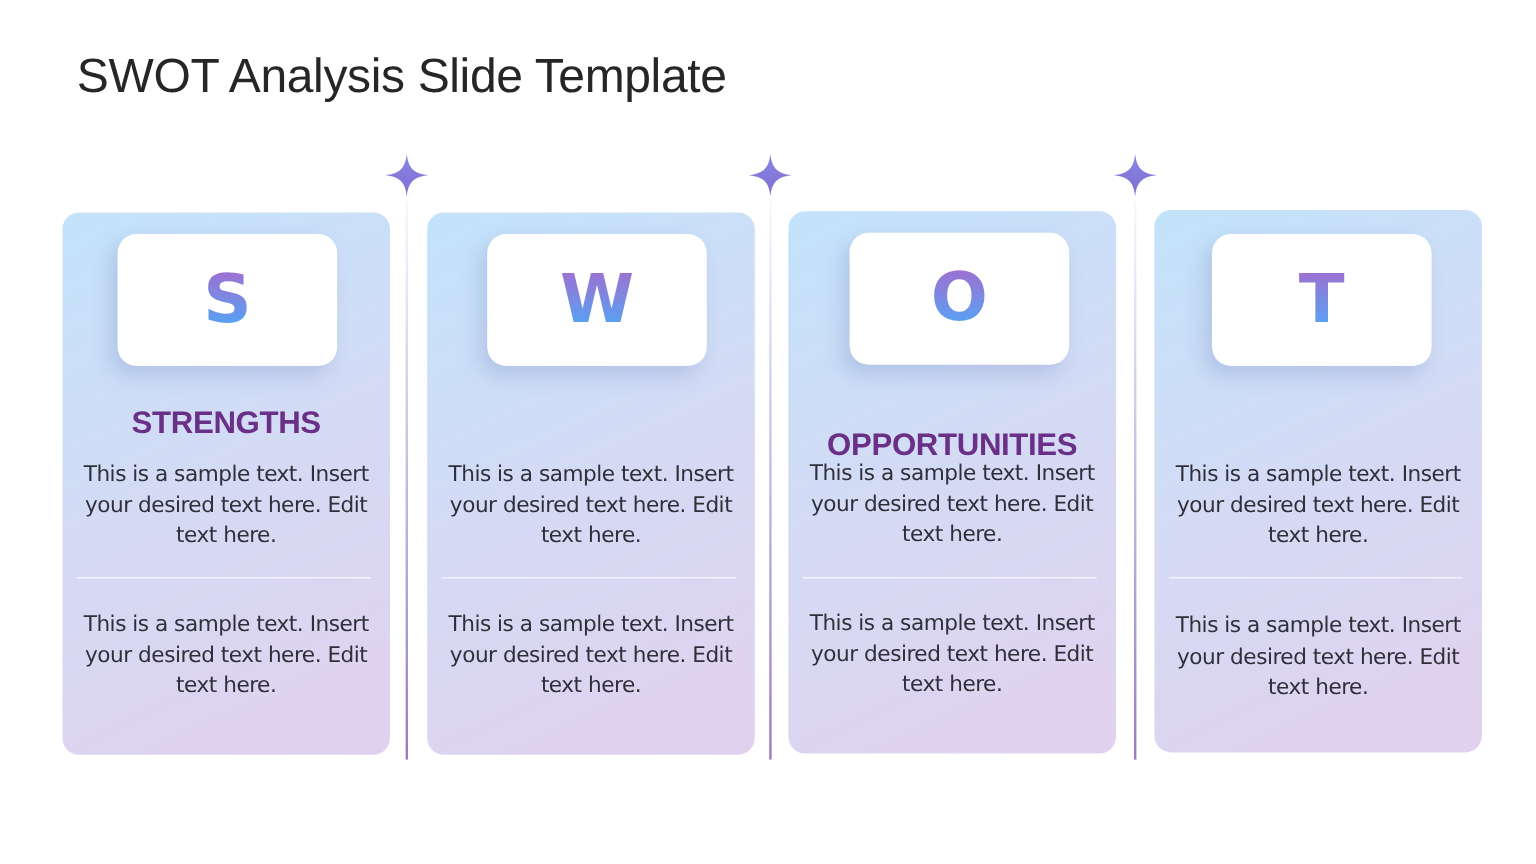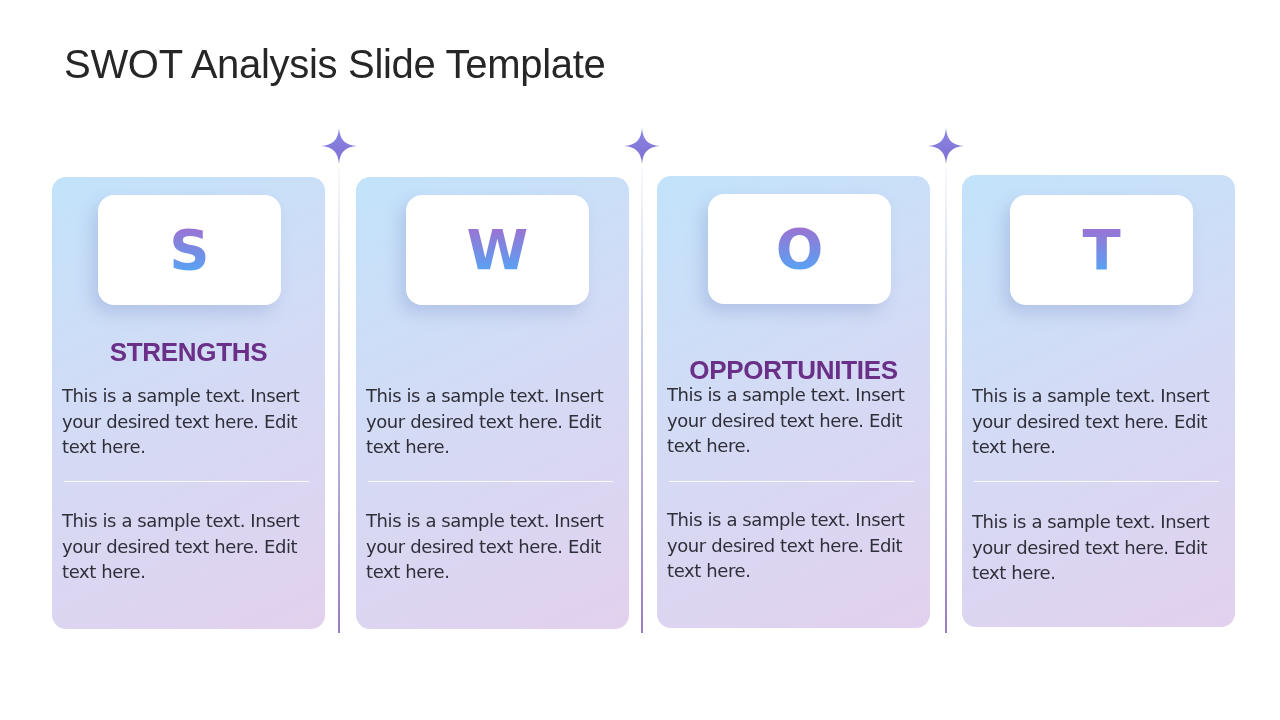--- a/index.html
+++ b/index.html
@@ -27,21 +27,21 @@
     background: linear-gradient(180deg, #9b72d2 10%, #55a4f5 90%);
     -webkit-background-clip: text; background-clip: text; color: transparent;
     line-height: 1;
   }
   .heading {
     position: absolute; left: 0; right: 0; top: 160px; text-align: center;
     font-family: Liberation Sans, sans-serif; font-weight: bold; font-size: 26px;
     color: #6a2f86; letter-spacing: -0.3px; white-space: nowrap;
   }
   .para {
-    position: absolute; left: 10px; right: 10px; 
+    position: absolute; left: 10px; right: 10px; text-align: center;
     font-family: "DejaVu Sans", sans-serif; font-size: 18px; line-height: 25.5px;
     color: #2f2f3a; letter-spacing: -0.4px;
   }
   .para.p1 { top: 206px; }
   .para.p2 { top: 331px; }
   .divider {
     position: absolute; left: 12px; right: 16px; top: 304px; height: 1px;
     background: rgba(255,255,255,0.85);
   }
   .sep-line {

